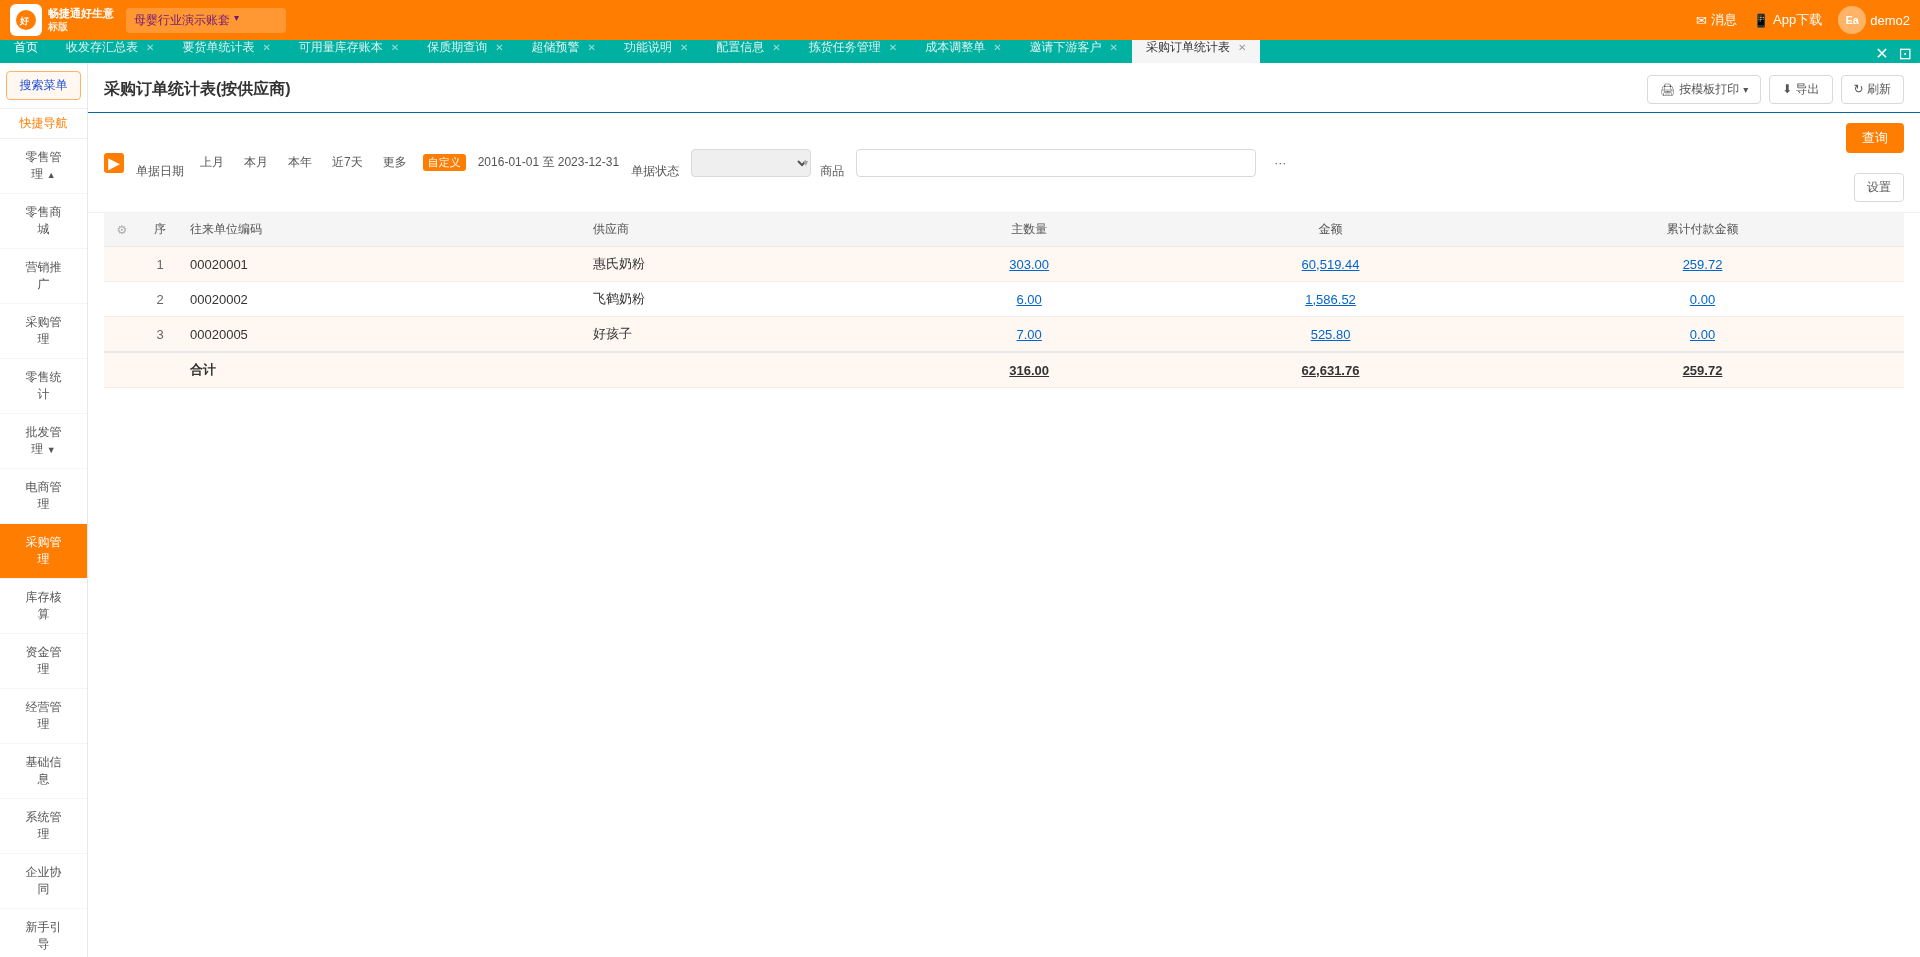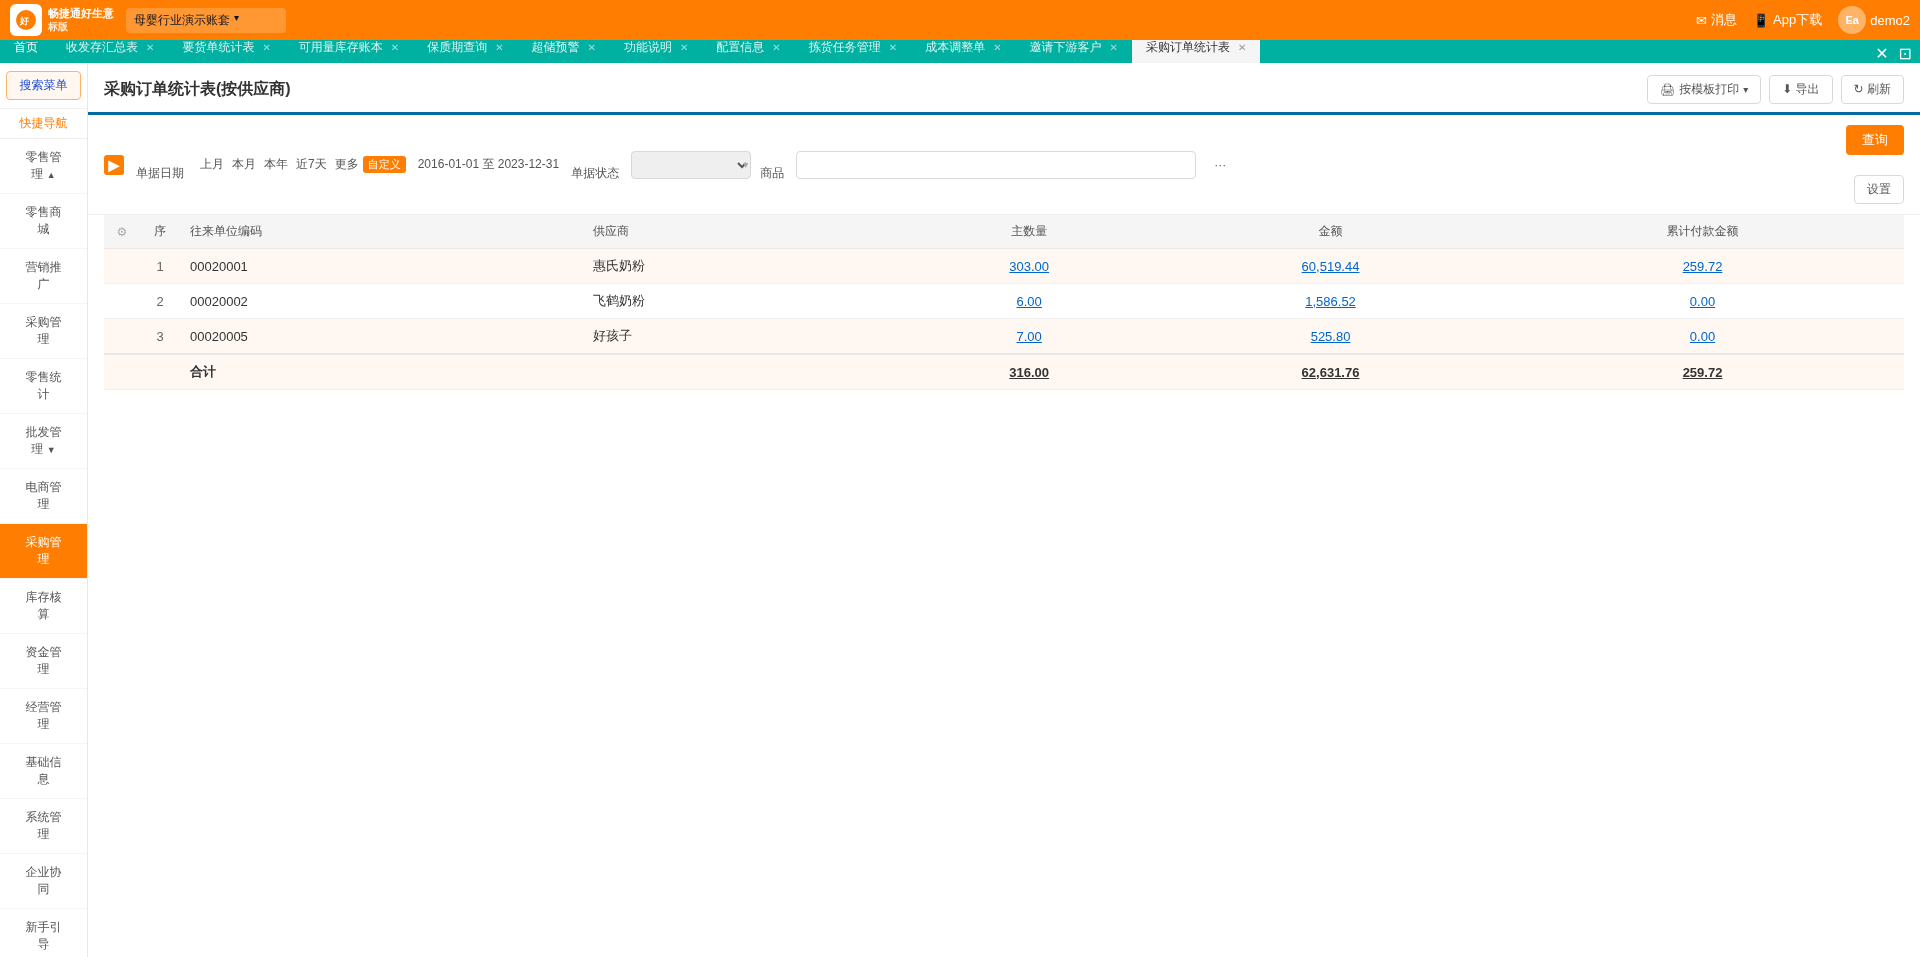--- a/index.html
+++ b/index.html
@@ -3,21 +3,21 @@
   <meta charset="utf-8">
   <style>
     * { box-sizing: border-box; margin: 0; padding: 0; }
     body { font-family: "Microsoft YaHei", "PingFang SC", sans-serif; font-size: 13px; background: #f5f5f5; display: flex; flex-direction: column; height: 957px; overflow: hidden; }
 
     
     .top-bar { height: 40px; background: #ff7d00; display: flex; align-items: center; padding: 0 10px; position: relative; }
     .logo-area { display: flex; align-items: center; gap: 6px; color: white; font-size: 12px; font-weight: bold; }
     .logo-icon { width: 32px; height: 32px; background: white; border-radius: 6px; display: flex; align-items: center; justify-content: center; }
     .logo-icon svg { width: 24px; height: 24px; }
-    .workspace-selector { margin-left: 12px; background: rgba(255,255,255,0.2); border: none; color: #0f172a; padding: 4px 8px; border-radius: 4px; font-size: 12px; display: flex; gap: 4px; cursor: pointer; min-width: 160px; }
+    .workspace-selector { margin-left: 12px; background: rgba(255,255,255,0.2); border: none; color: #701a75; padding: 4px 8px; border-radius: 4px; font-size: 12px; display: flex; gap: 4px; cursor: pointer; min-width: 160px; }
     .top-right { margin-left: auto; display: flex; align-items: center; gap: 16px; color: white; font-size: 13px; }
     .top-right-item { display: flex; align-items: center; gap: 4px; cursor: pointer; }
     .avatar { width: 28px; height: 28px; border-radius: 50%; background: #ffb366; display: flex; align-items: center; justify-content: center; color: white; font-size: 11px; font-weight: bold; }
 
     
     .nav-tabs { height: 23px; background: #00b0a0; display: flex; align-items: flex-end; padding: 0 0 0 0; overflow: hidden; }
     .nav-tab { height: 32px; padding: 0 14px; display: flex; align-items: center; gap: 6px; font-size: 12px; color: rgba(255,255,255,0.85); cursor: pointer; white-space: nowrap; border-radius: 4px 4px 0 0; background: transparent; position: relative; top: 0; }
     .nav-tab.active { background: #f5f5f5; color: #333; font-weight: 500; }
     .nav-tab .close-x { font-size: 10px; color: rgba(255,255,255,0.6); margin-left: 2px; }
     .nav-tab.active .close-x { color: #999; }
@@ -35,35 +35,35 @@
     .sidebar-item { padding: 10px 20px; text-align: center; font-size: 12px; color: #555; cursor: pointer; border-bottom: 1px solid #f5f5f5; }
     .sidebar-item.active { background: #ff7d00; color: white; }
 
     
     .content-area { flex: 1; display: flex; flex-direction: column; overflow: hidden; background: #f5f5f5; }
 
     
     .page-content { flex: 1; background: white; margin: 0; overflow: hidden; display: flex; flex-direction: column; }
 
     
-    .page-header { padding: 12px 16px 8px; display: flex; align-items: center; justify-content: space-between; border-bottom: 3px solid #0369a1; }
+    .page-header { padding: 12px 16px 8px; display: flex; align-items: center; justify-content: space-between; border-bottom: 1px solid #0369a1; }
     .page-title { font-size: 16px; font-weight: 600; color: #333; }
     .page-actions { display: flex; align-items: center; gap: 8px; }
     .btn-print { background: white; border: 1px solid #d9d9d9; padding: 5px 12px; border-radius: 4px; font-size: 12px; color: #555; cursor: pointer; display: flex; align-items: center; gap: 4px; }
     .btn-export { background: white; border: 1px solid #d9d9d9; padding: 5px 12px; border-radius: 4px; font-size: 12px; color: #555; cursor: pointer; }
     .btn-refresh { background: white; border: 1px solid #d9d9d9; padding: 5px 12px; border-radius: 4px; font-size: 12px; color: #555; cursor: pointer; }
     .btn-query { background: #ff7d00; border: none; padding: 6px 16px; border-radius: 4px; font-size: 13px; color: white; cursor: pointer; font-weight: 500; }
     .btn-settings { background: white; border: 1px solid #d9d9d9; padding: 5px 12px; border-radius: 4px; font-size: 12px; color: #555; cursor: pointer; }
 
     
     .filter-area { padding: 10px 16px; background: white; border-bottom: 1px solid #f0f0f0; }
     .filter-row { display: flex; align-items: center; gap: 12px; flex-wrap: nowrap; }
     .filter-toggle { background: #ff7d00; color: white; border: none; border-radius: 3px; width: 20px; height: 20px; cursor: pointer; display: flex; align-items: center; justify-content: center; font-size: 14px; font-weight: bold; flex-shrink: 0; }
     .filter-label { font-size: 12px; color: #555; white-space: nowrap; margin-top: 17px; }
-    .date-shortcuts { display: flex; gap: 0; align-items: center; }
+    .date-shortcuts { display: flex; gap: 12px; align-items: center; }
     .date-shortcut { font-size: 12px; color: #555; cursor: pointer; padding: 2px 4px; }
     .date-range { font-size: 12px; color: #555; white-space: nowrap; }
     .custom-badge { background: #ff7d00; color: white; font-size: 11px; padding: 1px 5px; border-radius: 3px; }
     .filter-select { border: 1px solid #d9d9d9; border-radius: 4px; padding: 4px 8px; font-size: 12px; color: #555; min-width: 120px; height: 28px; }
     .filter-input { border: 1px solid #d9d9d9; border-radius: 4px; padding: 4px 8px; font-size: 12px; color: #555; min-width: 120px; height: 28px; }
     .filter-more { color: #555; font-size: 12px; padding: 2px 6px; cursor: pointer; }
     .expand-row { display: flex; justify-content: center; margin-top: 8px; }
     .expand-btn { color: #555; font-size: 12px; cursor: pointer; border: 1px solid #e8e8e8; border-radius: 4px; padding: 3px 12px; background: white; }
 
     

